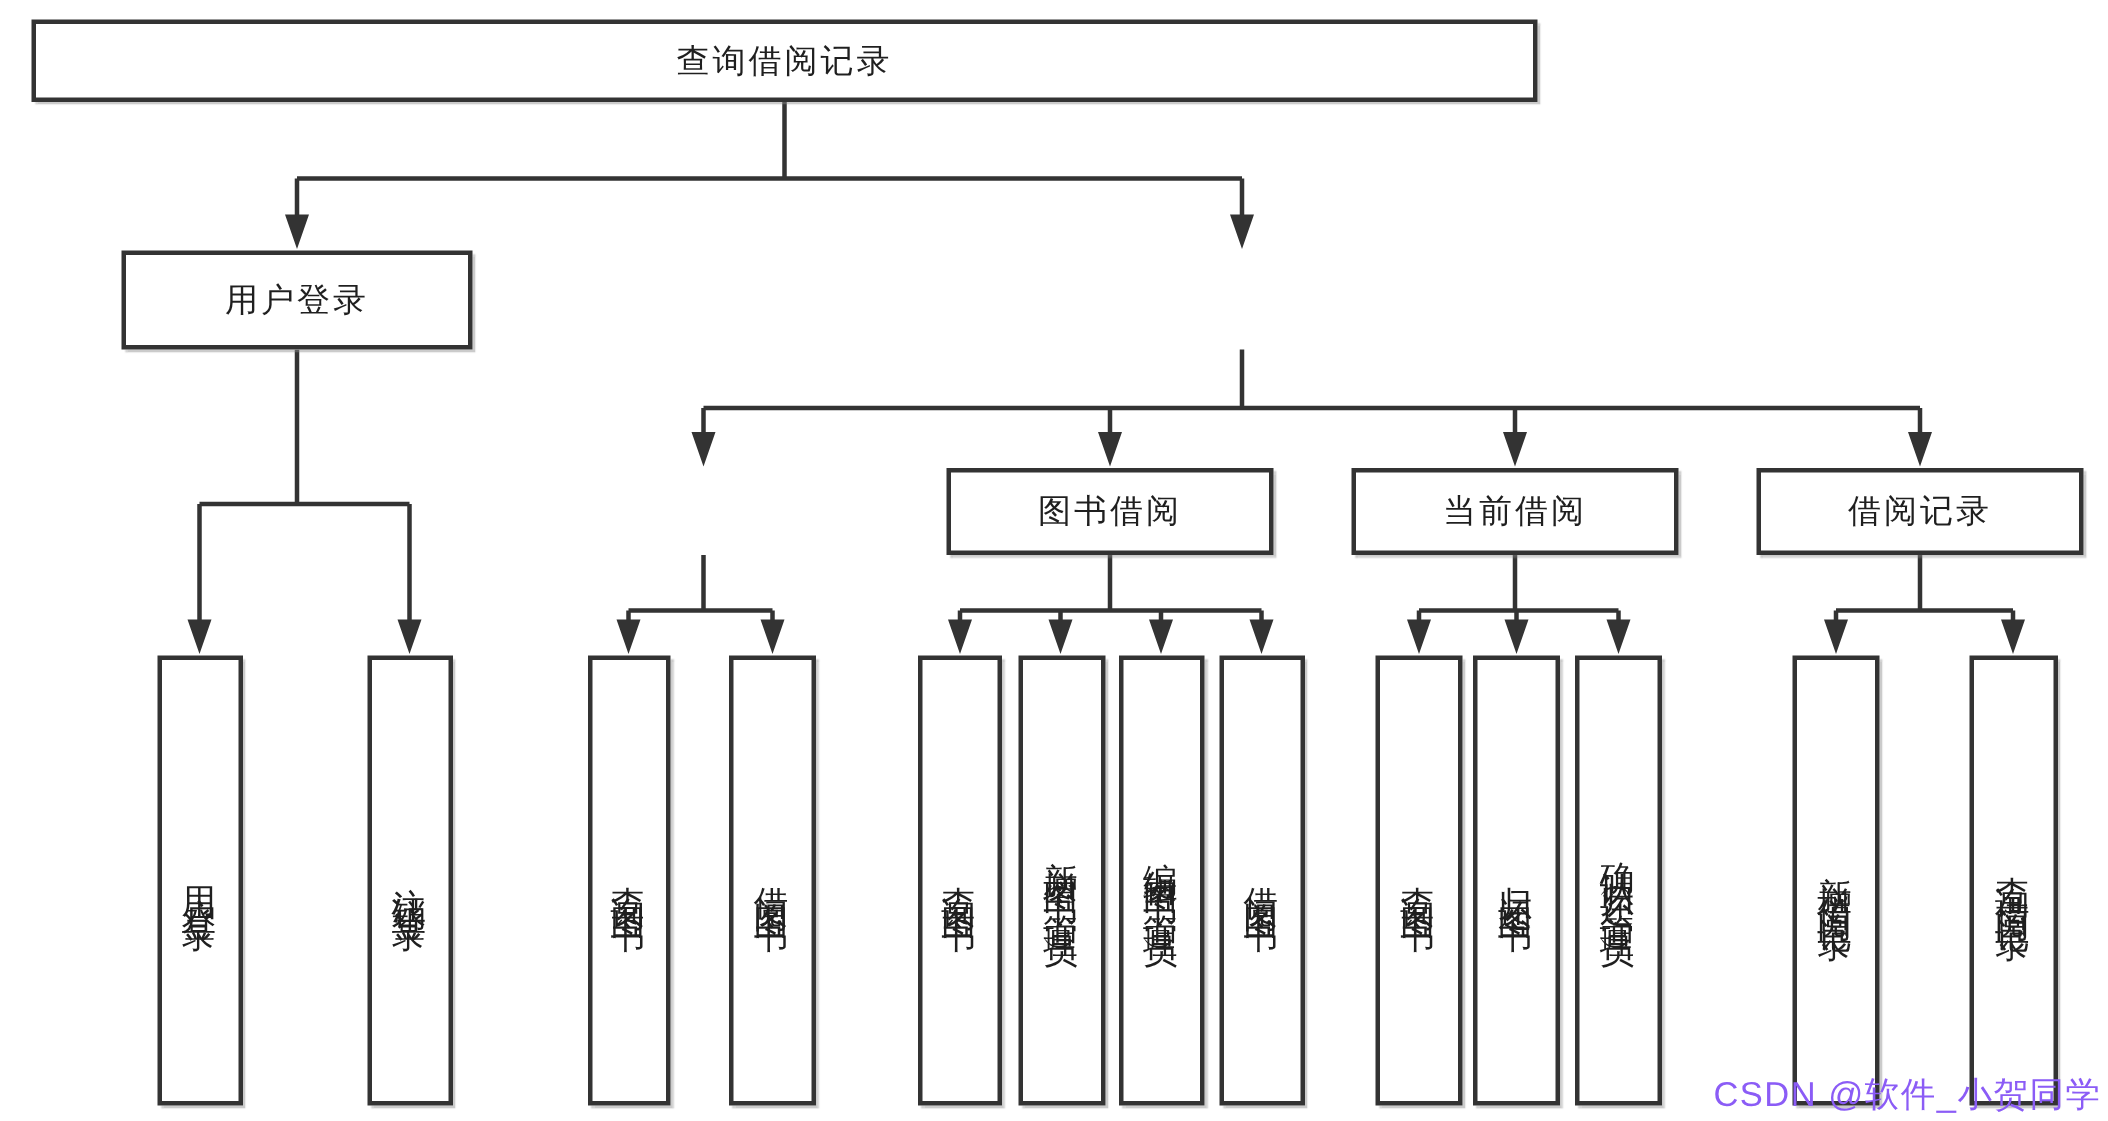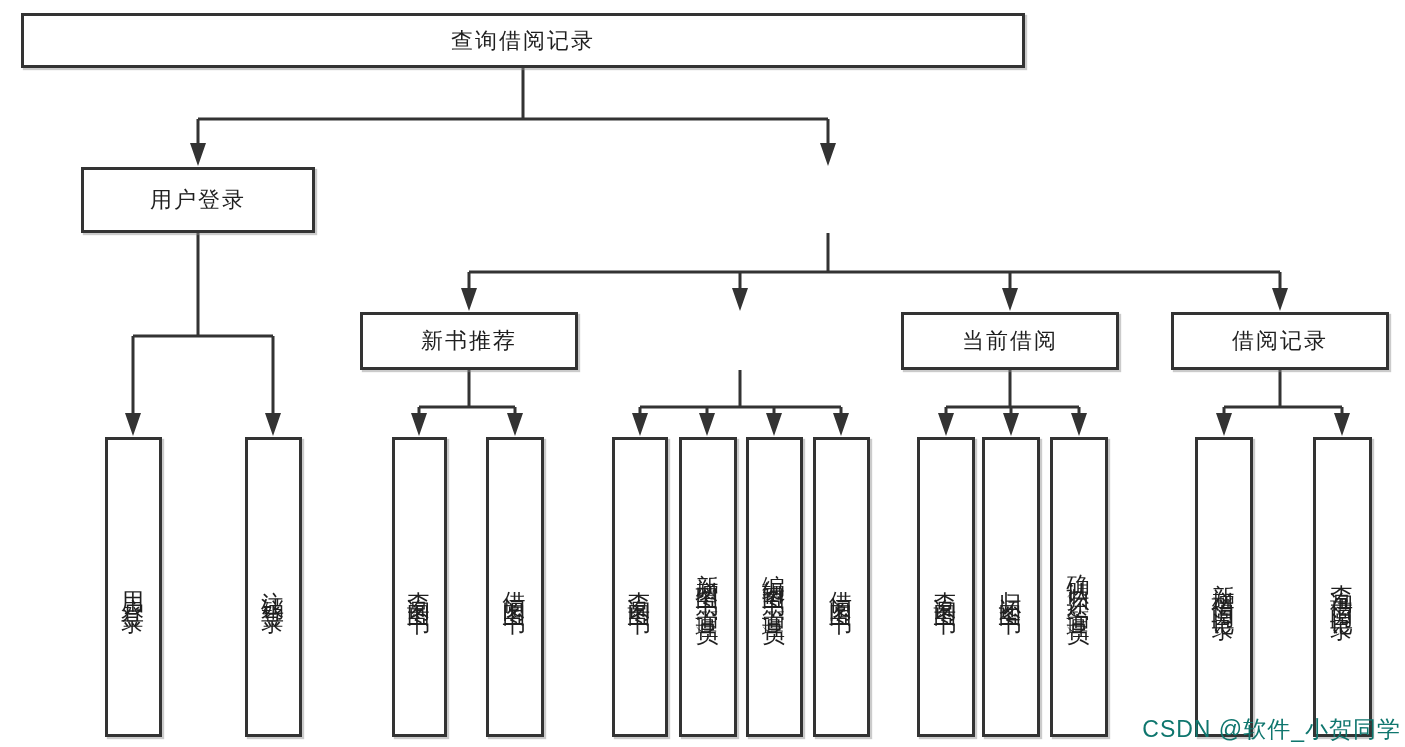--- a/index.html
+++ b/index.html
@@ -32,21 +32,21 @@
   .box.v {
     writing-mode:vertical-rl;
     font-size:23px;
     letter-spacing:7px;
     white-space:normal;
   }
   #watermark {
     position:absolute;
     right:4px; bottom:2px;
     font-size:23px;
-    color:#0f766e;
+    color:#8b5cf6;
     letter-spacing:1px;
     margin-left:20px;
   }
 </style>
 </head>
 <body>
 
 <div id="canvas">
 
   <svg id="connectors" width="1405" height="747" viewBox="0 0 1405 747">
@@ -77,21 +77,21 @@
          M1003 413 L1019 413 L1011 436 Z
          M1071 413 L1087 413 L1079 436 Z
          M1216 413 L1232 413 L1224 436 Z
          M1334 413 L1350 413 L1342 436 Z"></path>
   </svg>
 
   <div class="box" style="left:21px; top:13px; width:1004px; height:55px;">查询借阅记录</div>
 
   <div class="box" style="left:81px; top:167px; width:234px; height:66px;">用户登录</div>
 
-  <div class="box" style="left:360px; top:312px; width:218px; height:58px;">新书推荐</div>
+  <div class="box" style="left:631px; top:312px; width:218px; height:58px;">图书借阅</div>
   <div class="box" style="left:1171px; top:312px; width:218px; height:58px;">借阅记录</div>
   <div class="box" style="left:901px; top:312px; width:218px; height:58px;">当前借阅</div>
 
   <div class="box v" style="left:105px; top:437px; width:57px; height:300px;">用户登录</div>
   <div class="box v" style="left:245px; top:437px; width:57px; height:300px;">注销登录</div>
 
   <div class="box v" style="left:392px; top:437px; width:55px; height:300px;">查询图书</div>
   <div class="box v" style="left:486px; top:437px; width:58px; height:300px;">借阅图书</div>
 
   <div class="box v" style="left:612px; top:437px; width:56px; height:300px;">查询图书</div>

